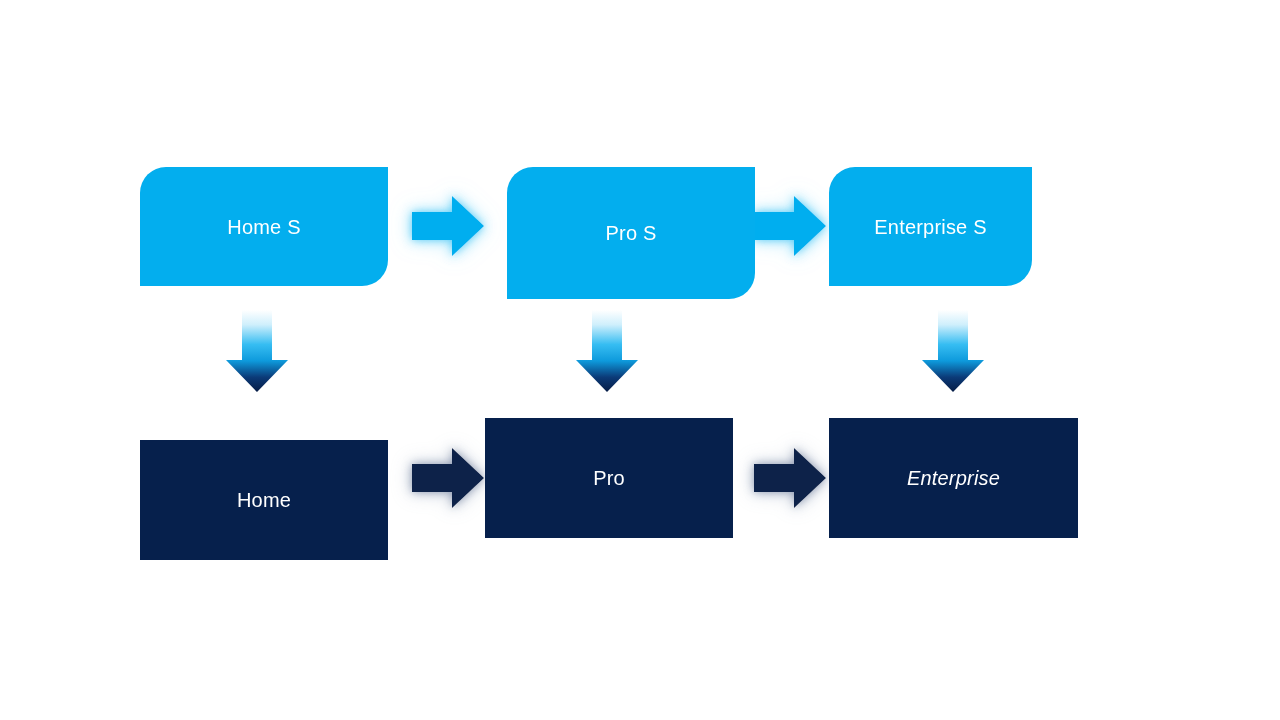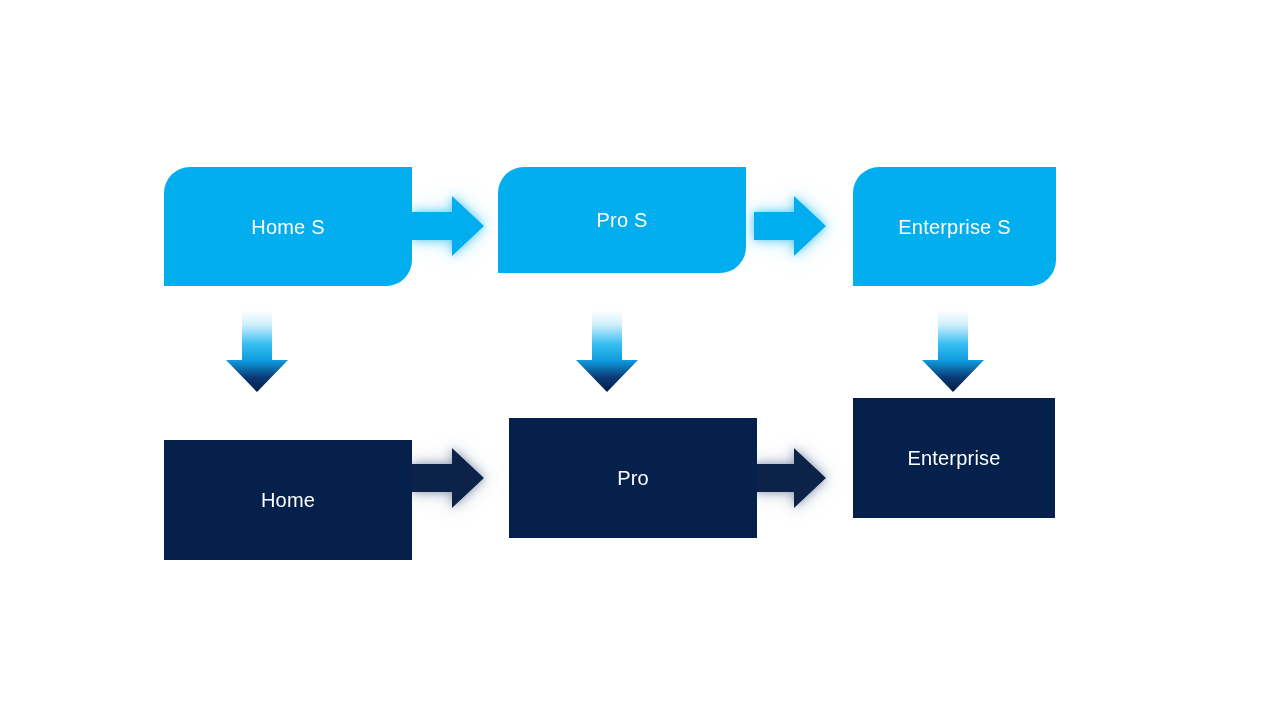--- a/index.html
+++ b/index.html
@@ -31,21 +31,20 @@
     align-items: center;
     justify-content: center;
     box-sizing: border-box;
     color: #ffffff;
     font-size: 20px;
     font-weight: 300;
     letter-spacing: 0.2px;
     line-height: 1.2;
     text-align: center;
     user-select: none;
-    margin-left: 24px;
   }
 
   
   .node--service {
     background: #03AEEE;
     border-radius: 26px 0 26px 0;
   }
 
   
   .node--product {
@@ -115,33 +114,33 @@
 
     <g>
       <path d="M 938 310 L 968 310 L 968 360 L 984 360 L 953 392 L 922 360 L 938 360 Z" fill="url(#vGrad)"></path>
     </g>
   </svg>
 
   <div class="node node--service" style="left:140px; top:167px; width:248px; height:119px;">
     <span class="node-label">Home S</span>
   </div>
 
-  <div class="node node--service" style="left:474px; top:167px; width:248px; height:106px;">
+  <div class="node node--service" style="left:507px; top:167px; width:248px; height:132px;">
     <span class="node-label">Pro S</span>
   </div>
 
   <div class="node node--service" style="left:829px; top:167px; width:203px; height:119px;">
     <span class="node-label">Enterprise S</span>
   </div>
 
   <div class="node node--product" style="left:140px; top:440px; width:248px; height:120px;">
     <span class="node-label">Home</span>
   </div>
 
   <div class="node node--product" style="left:485px; top:418px; width:248px; height:120px;">
     <span class="node-label">Pro</span>
   </div>
 
-  <div class="node node--product" style="left:829px; top:398px; width:202px; height:120px;">
+  <div class="node node--product" style="left:829px; top:418px; width:249px; height:120px;font-style:italic;">
     <span class="node-label">Enterprise</span>
   </div>
 
 </div>
 
 </body></html>

